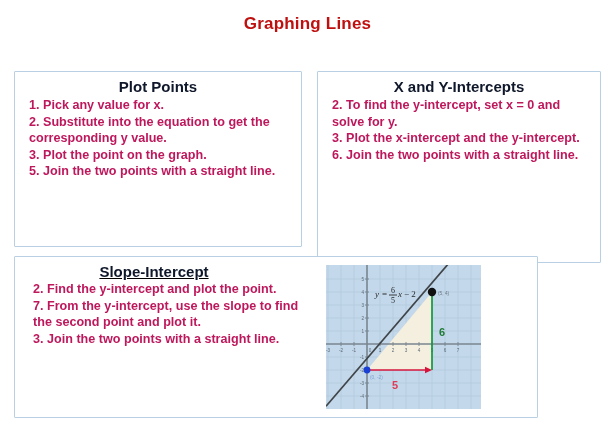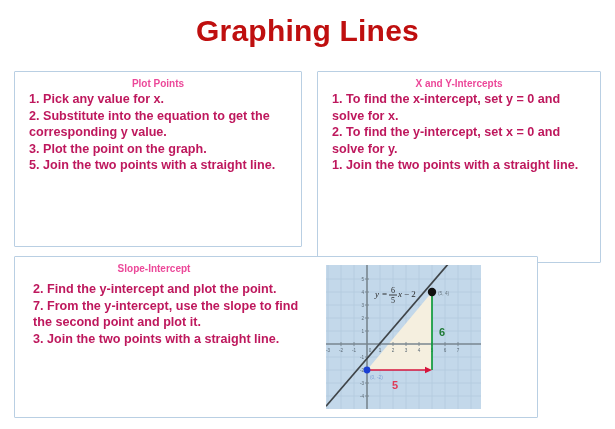--- a/index.html
+++ b/index.html
@@ -14,21 +14,21 @@
     font-family: "Liberation Sans", sans-serif;
     overflow: hidden;
   }
 
   #page-title {
     position: absolute;
     left: 0;
     top: 14px;
     width: 615px;
     text-align: center;
-    font-size: 30px;
+    font-size: 17px;
     font-weight: bold;
     color: #bf0f0f;
     letter-spacing: 0.2px;
   }
 
   .card {
     position: absolute;
     box-sizing: border-box;
     background: #ffffff;
     border: 1px solid #b9cfe3;
@@ -45,27 +45,28 @@
     left: 317px;
     top: 71px;
     width: 284px;
     height: 192px;
   }
   #card-slope-intercept {
     left: 14px;
     top: 256px;
     width: 524px;
     height: 162px;
+    text-decoration: underline;
   }
 
   .card-heading {
     text-align: center;
-    font-size: 10px;
+    font-size: 15px;
     font-weight: bold;
-    color: #ec4899;
+    color: #0f172a;
     margin-top: 6px;
     margin-bottom: 2px;
   }
 
   .card-body {
     padding: 0 10px 0 14px;
     font-size: 12.6px;
     font-weight: bold;
     color: #be185d;
     line-height: 16.6px;
@@ -108,23 +109,23 @@
     <p class="step">1. Pick any value for x.</p>
     <p class="step">2. Substitute into the equation to get the corresponding y value.</p>
     <p class="step">3. Plot the point on the graph.</p>
     <p class="step">5. Join the two points with a straight line.</p>
   </div>
 </div>
 
 <div class="card" id="card-intercepts">
   <div class="card-heading">X and Y-Intercepts</div>
   <div class="card-body">
-    <p class="step">1. To find the x-intercept, set y = 0 and solve for x.</p>
     <p class="step">2. To find the y-intercept, set x = 0 and solve for y.</p>
-    <p class="step">1. Join the two points with a straight line.</p>
+    <p class="step">3. Plot the x-intercept and the y-intercept.</p>
+    <p class="step">6. Join the two points with a straight line.</p>
   </div>
 </div>
 
 <div class="card" id="card-slope-intercept">
   <div class="card-heading">Slope-Intercept</div>
 
   <div class="card-body" id="slope-text">
     <p class="step">2. Find the y-intercept and plot the point.</p>
     <p class="step">7. From the y-intercept, use the slope to find the second point and plot it.</p>
     <p class="step">3. Join the two points with a straight line.</p>

